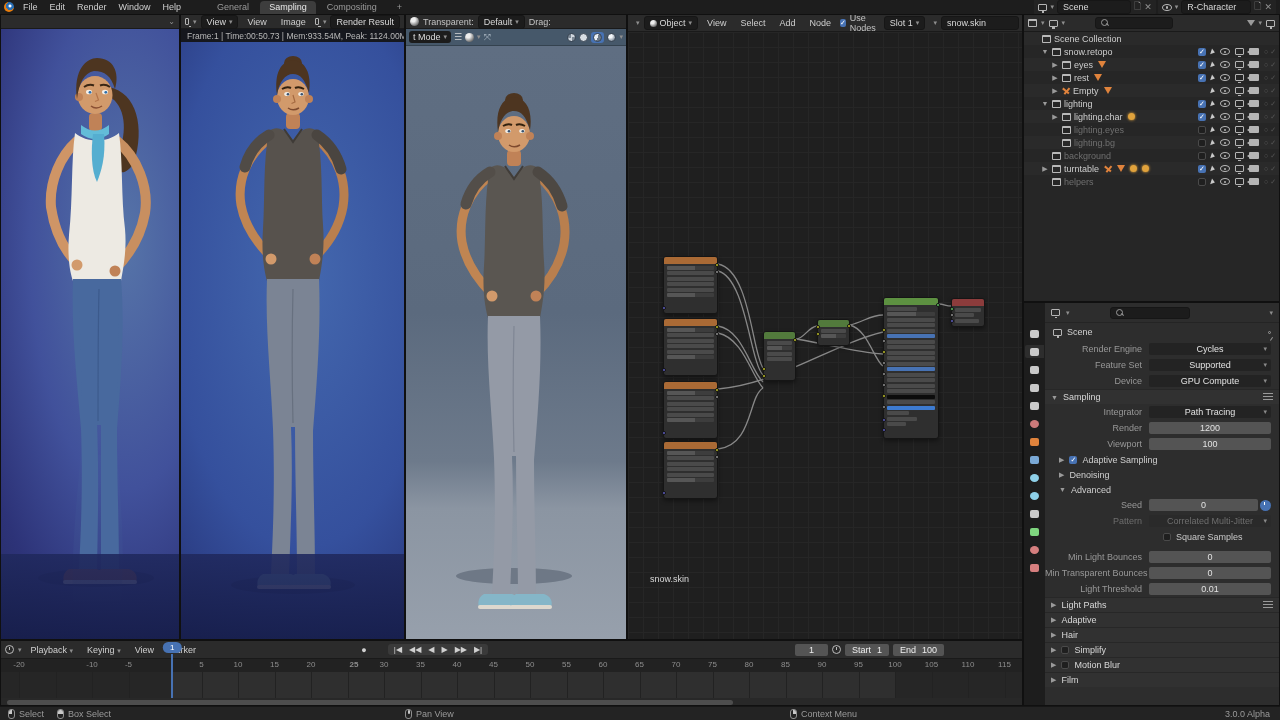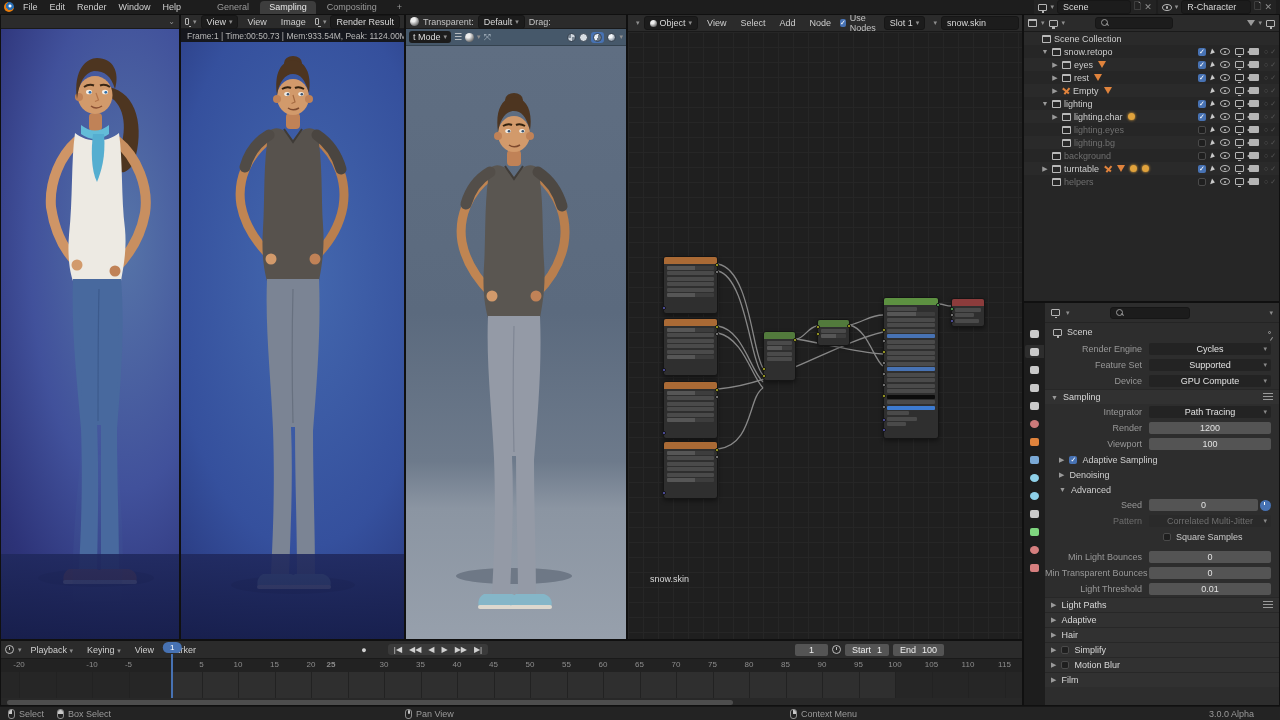--- a/index.html
+++ b/index.html
@@ -898,21 +898,21 @@
     </div>
     <div id="tl-ruler">
         <span class="tick" style="left: 18px;">-20</span>
         <span class="tick" style="left: 54.5px; margin-top: 47px;">-15</span>
         <span class="tick" style="left: 91px;">-10</span>
         <span class="tick" style="left: 127.5px;">-5</span>
         <span class="tick" style="left: 200.5px;">5</span>
         <span class="tick" style="left: 237px;">10</span>
         <span class="tick" style="left: 273.5px;">15</span>
         <span class="tick" style="left: 310px;">20</span>
-        <span class="tick" style="left: 330px; font-weight: bold;">25</span>
+        <span class="tick" style="left: 353px; font-weight: bold;">25</span>
         <span class="tick" style="left: 383px;">30</span>
         <span class="tick" style="left: 419.5px;">35</span>
         <span class="tick" style="left: 456px;">40</span>
         <span class="tick" style="left: 492.5px;">45</span>
         <span class="tick" style="left: 529px;">50</span>
         <span class="tick" style="left: 565.5px; text-align: center;">55</span>
         <span class="tick" style="left: 602px;">60</span>
         <span class="tick" style="left: 638.5px;">65</span>
         <span class="tick" style="left: 675px;">70</span>
         <span class="tick" style="left: 711.5px;">75</span>
@@ -980,16 +980,16 @@
         </span>
       <span>Pan View</span>
     </span>
     <span class="hint" style="position:absolute;left:790px">
       <span class="mousebtn ic">
           <i class="r"></i>
         </span>
       <span>Context Menu</span>
     </span>
     <span class="push"></span>
-    <span style="margin-right:18px">3.0.0 Alpha</span>
+    <span style="margin-right:2px">3.0.0 Alpha</span>
   </div>
 
 </div>
 
 </body></html>

